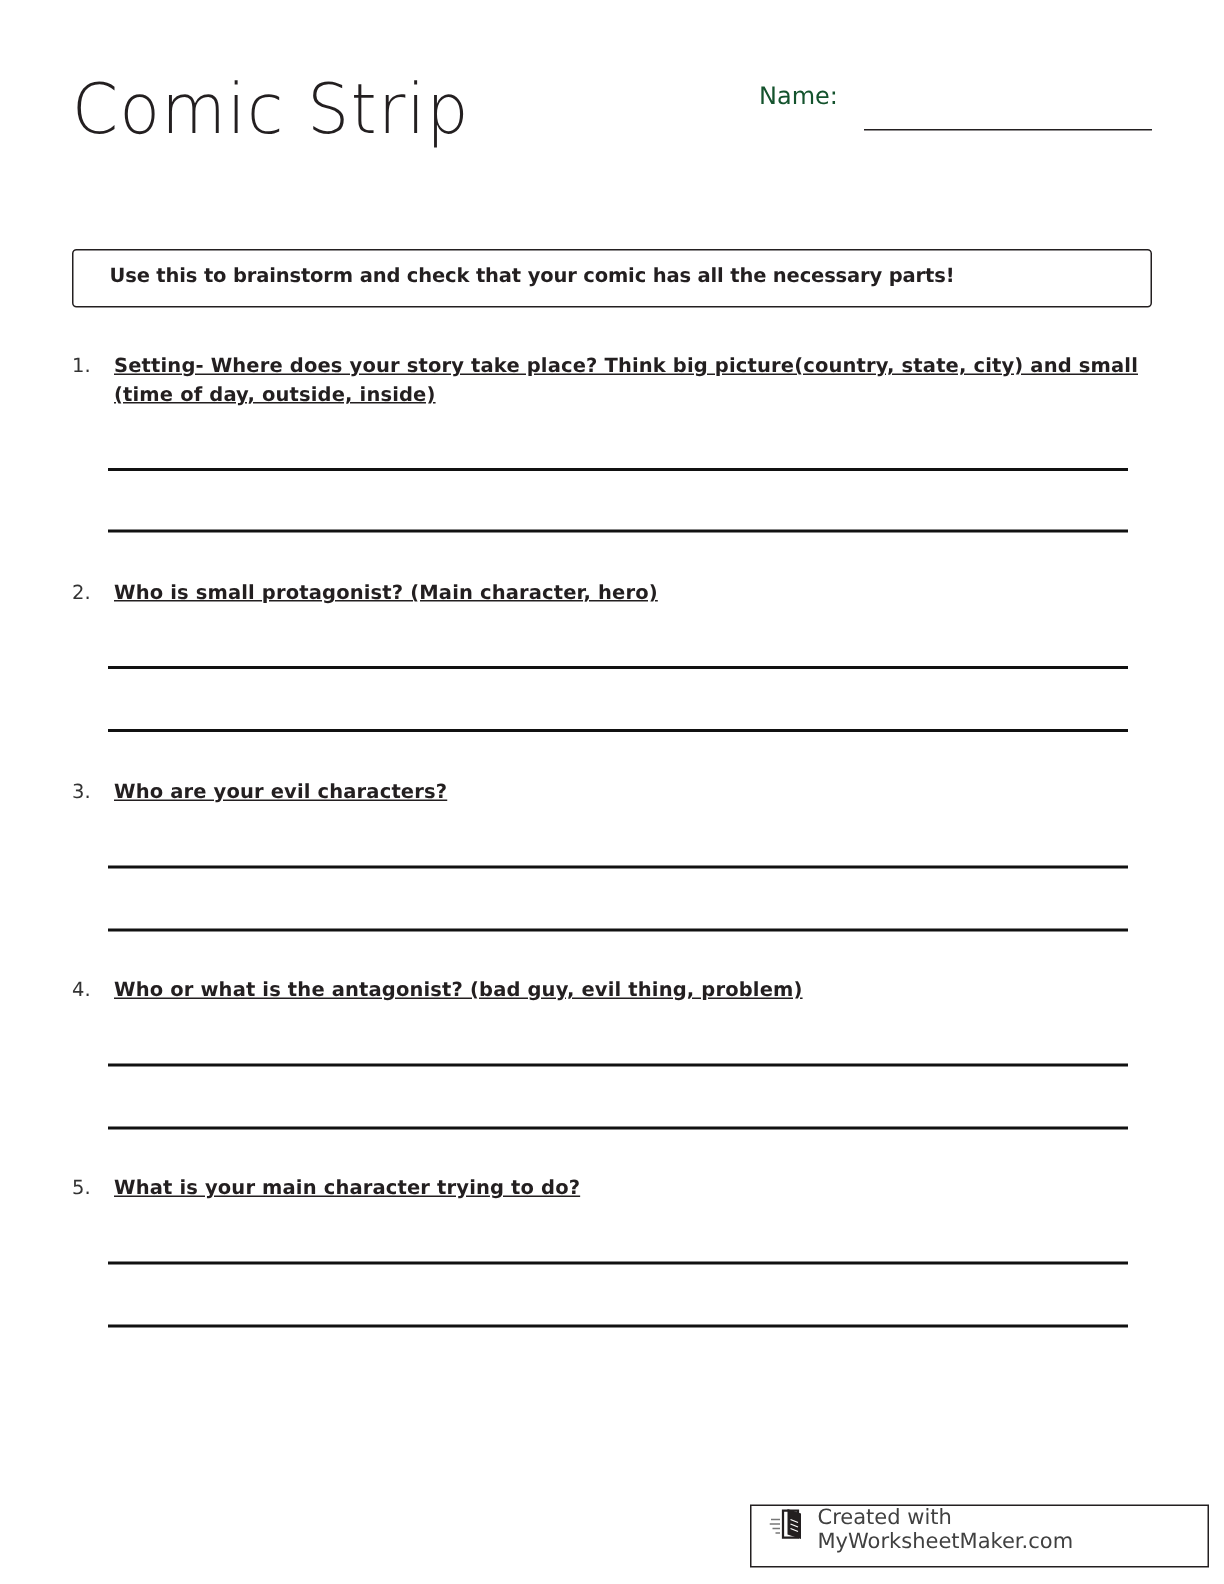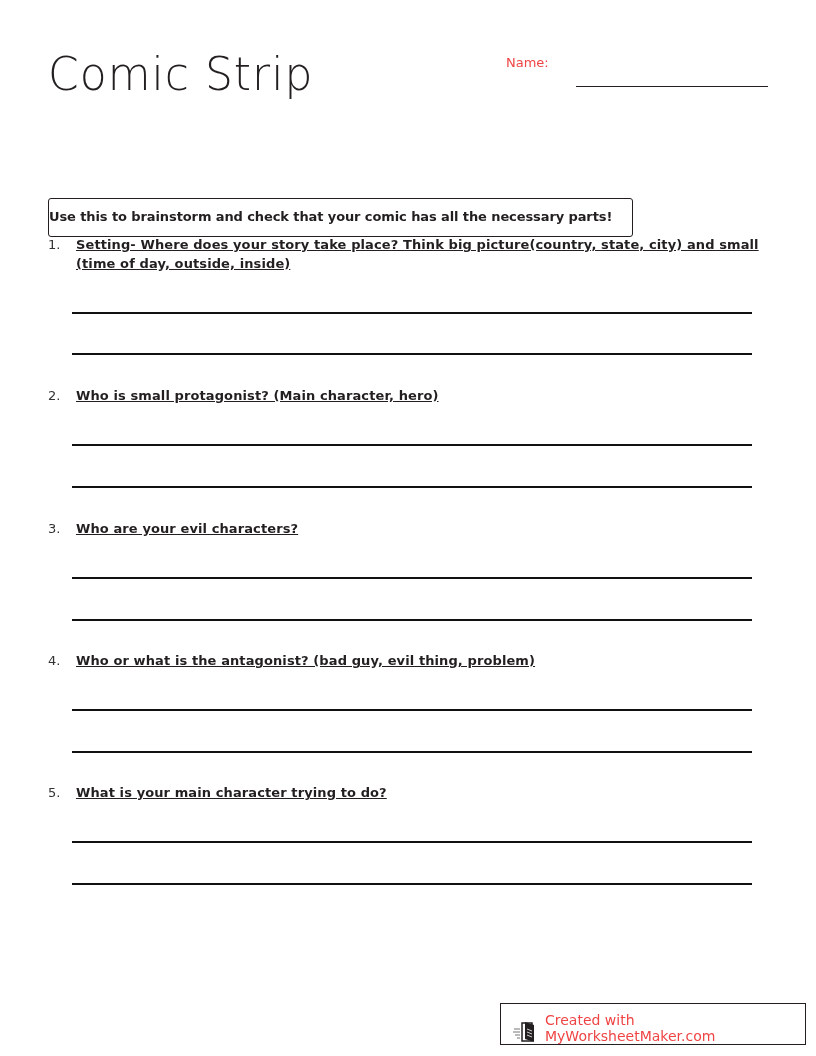--- a/index.html
+++ b/index.html
@@ -8,53 +8,52 @@
 
     .title {
       position: absolute; left: 48px; top: 52px;
       font-family: "DejaVu Sans", sans-serif;
       font-size: 44px; font-weight: 300; letter-spacing: 1px;
       color: #231f20; line-height: 1;
       transform: scaleY(1.05);
     }
     .name-label {
       position: absolute; left: 506px; top: 56px;
-      font-size: 13px; color: #ef4444; line-height: 1; text-align: right;
+      font-size: 16px; color: #14532d; line-height: 1; text-align: right;
     }
     .name-line {
       position: absolute; left: 576px; top: 86px; width: 192px; height: 0;
       border-top: 1.5px solid #231f20;
     }
 
     .instructions {
-      position: absolute; left: 48px; top: 166px; width: 585px; height: 39px;
+      position: absolute; left: 48px; top: 166px; width: 720px; height: 39px;
       border: 1.5px solid #231f20; border-radius: 3px;
-      padding: 10px 12px 0 0;
+      padding: 10px 12px 0 24px;
       font-size: 13px; font-weight: bold; line-height: 16px;
       letter-spacing: -0.1px;
-      margin-top: 32px;
     }
 
     .question {
       position: absolute; left: 48px; width: 730px;
       font-size: 13px; line-height: 19px;
     }
     .q-num { position: absolute; left: 0; top: 0; font-weight: normal; color: #333; }
     .q-text { position: absolute; left: 28px; top: 0; width: 700px; font-weight: bold; letter-spacing: 0.1px; text-decoration: underline; }
 
     .answer-line {
       position: absolute; left: 72px; width: 680px; height: 0;
       border-top: 2px solid #111;
     }
 
     .footer {
       position: absolute; left: 500px; top: 1003px; width: 306px; height: 42px;
       border: 1.5px solid #231f20;
-      display: flex; align-items: flex-end; padding-left: 12px;
-      font-size: 14px; color: #ef4444;
+      display: flex; align-items: flex-start; padding-left: 12px;
+      font-size: 14px; color: #404040;
     }
     .footer-icon { width: 26px; height: 24px; margin-right: 6px; display: inline-block; }
   </style>
 </head>
 <body>
 
 <div>
 
   <div class="title">Comic Strip</div>
 

